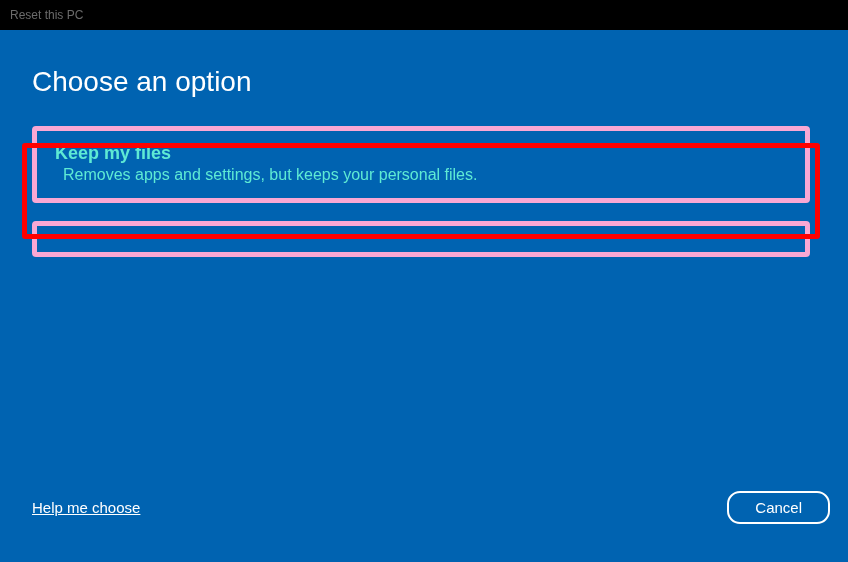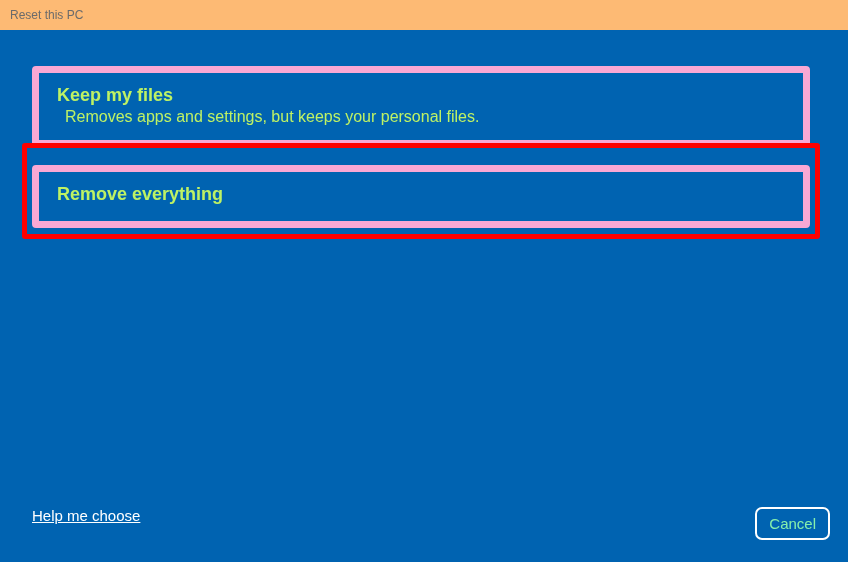--- a/index.html
+++ b/index.html
@@ -10,21 +10,21 @@
     }
     body {
       width: 848px;
       height: 562px;
       background: #fff;
       overflow: hidden;
     }
     .titlebar {
       width: 100%;
       height: 30px;
-      background: #fdba74;
+      background: #000000;
       display: flex;
       align-items: center;
       padding-left: 10px;
       color: #6b6b6b;
       font-size: 12px;
     }
     .main {
       width: 100%;
       height: calc(100% - 30px);
       background: #0063b1;
@@ -37,24 +37,24 @@
       font-weight: 400;
       margin-bottom: 28px;
     }
     .options {
       display: flex;
       flex-direction: column;
       gap: 18px;
     }
     .option {
       width: 778px;
-      border: 7px solid #f9a8d4;
+      border: 5px solid #f9a8d4;
       border-radius: 4px;
       background: transparent;
-      color: #bef264;
+      color: #5eead4;
       text-align: left;
       padding: 12px 18px 14px 18px;
       cursor: pointer;
     }
     .option-title {
       font-size: 18px;
       font-weight: 600;
       display: block;
       margin-bottom: 2px;
     }
@@ -69,59 +69,60 @@
       border: 5px solid #ff0000;
       border-radius: 3px;
       pointer-events: none;
       left: 22px;
       top: 113px;
       width: 798px;
       height: 96px;
     }
     .footer {
       position: absolute;
-      bottom: 22px;
+      bottom: 38px;
       left: 32px;
       right: 18px;
       display: flex;
       justify-content: space-between;
+      align-items: center;
       gap: 37px;
     }
     .help-link {
       color: #fff;
       font-size: 15px;
       text-decoration: underline;
       cursor: pointer;
     }
     .cancel-btn {
       border: 2px solid #fff;
-      border-radius: 7px;
+      border-radius: 13px;
       background: transparent;
-      color: #86efac;
+      color: #ffffff;
       font-size: 15px;
-      padding: 6px 12px;
+      padding: 6px 26px;
       cursor: pointer;
     }
   </style>
 </head>
 <body>
 
 <div class="titlebar">
   <span>Reset this PC</span>
 </div>
 
 <div class="main">
+  <h1 class="heading">Choose an option</h1>
 
   <div class="options">
     <button class="option">
       <span class="option-title">Keep my files</span>
       <span class="option-desc">Removes apps and settings, but keeps your personal files.</span>
     </button>
     <button class="option">
-      <span class="option-title">Remove everything</span>
     </button>
   </div>
 
   <div class="highlight"></div>
 
   <div class="footer">
     <a class="help-link">Help me choose</a>
     <button class="cancel-btn">Cancel</button>
   </div>
 </div>

